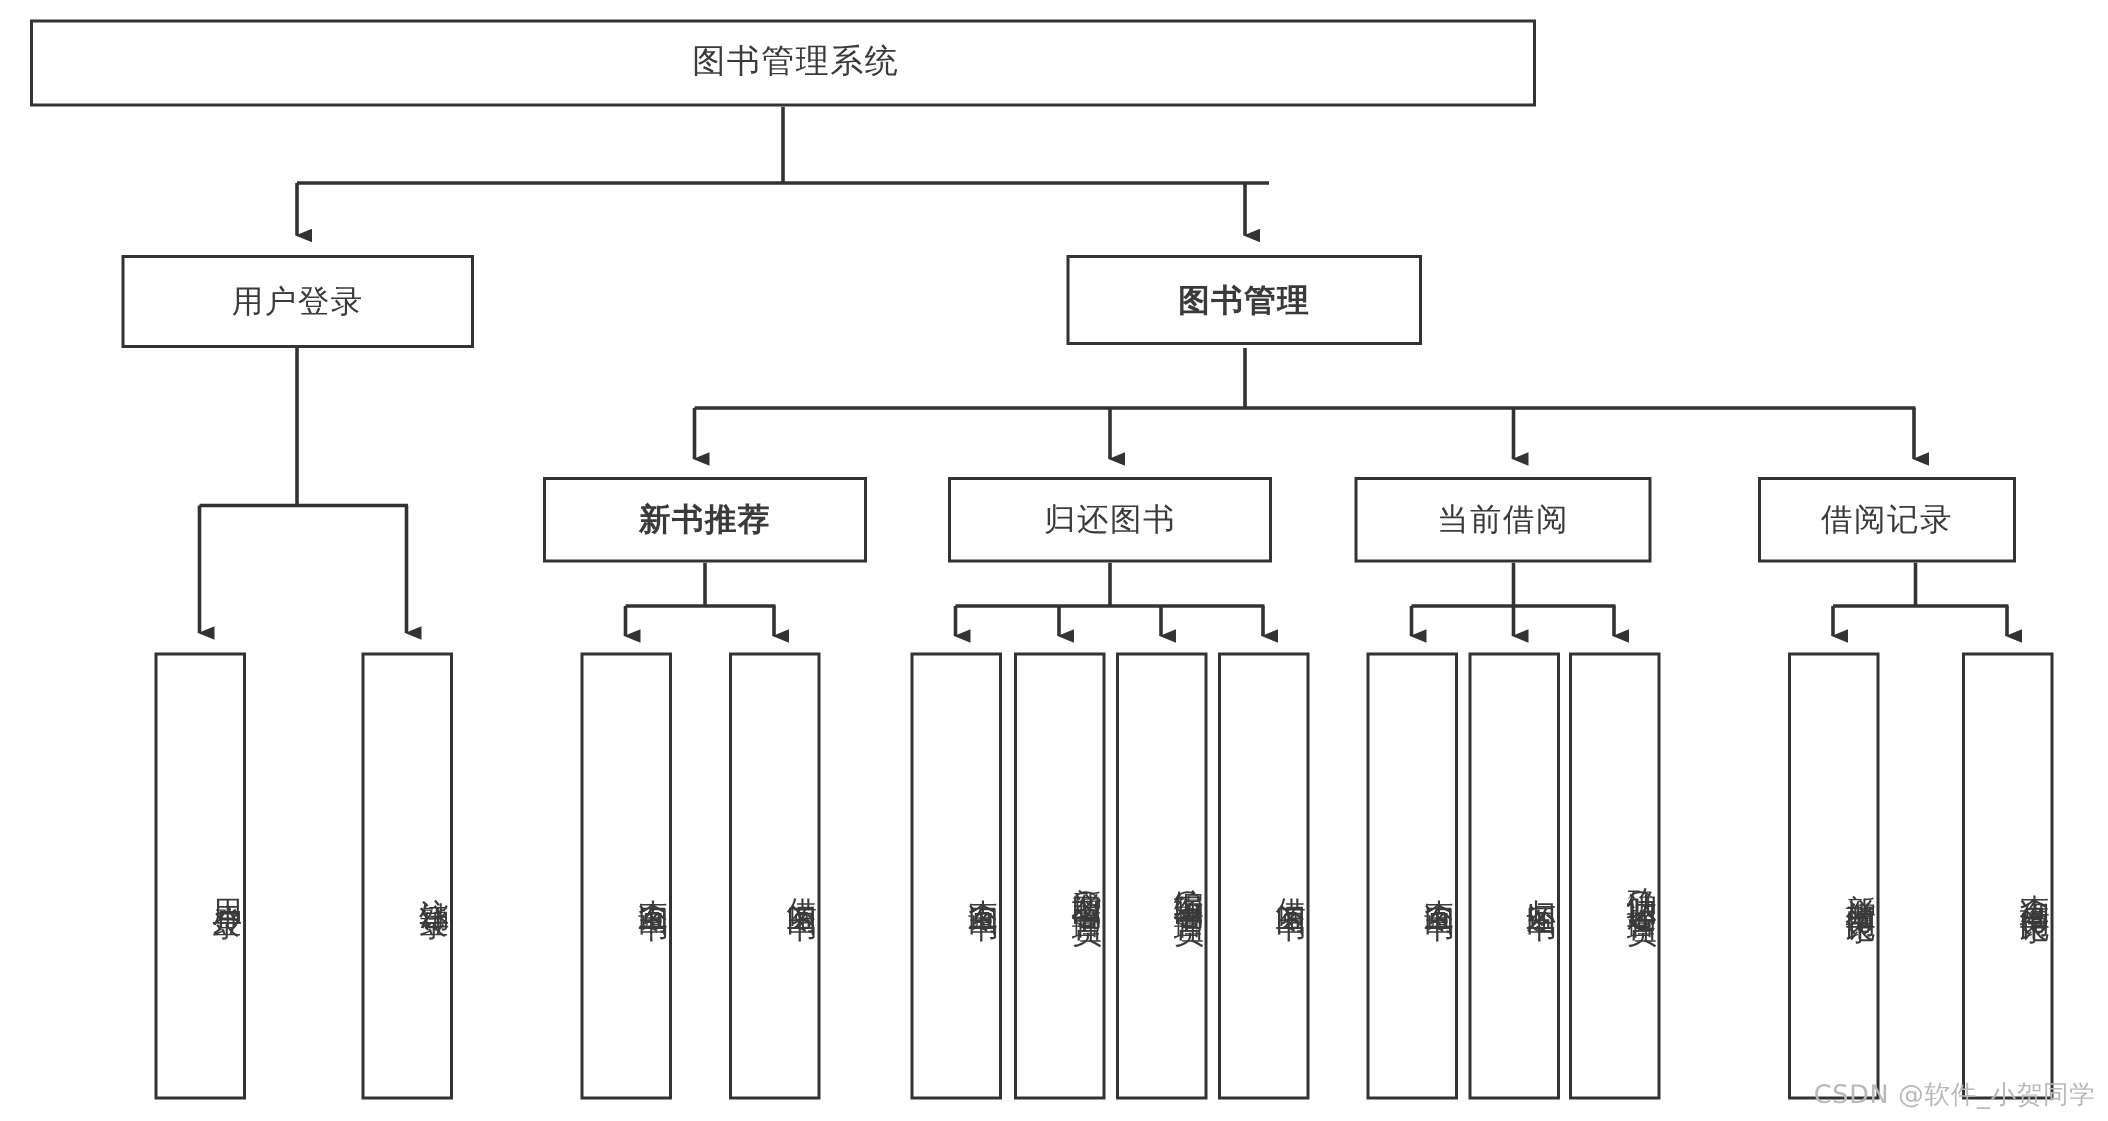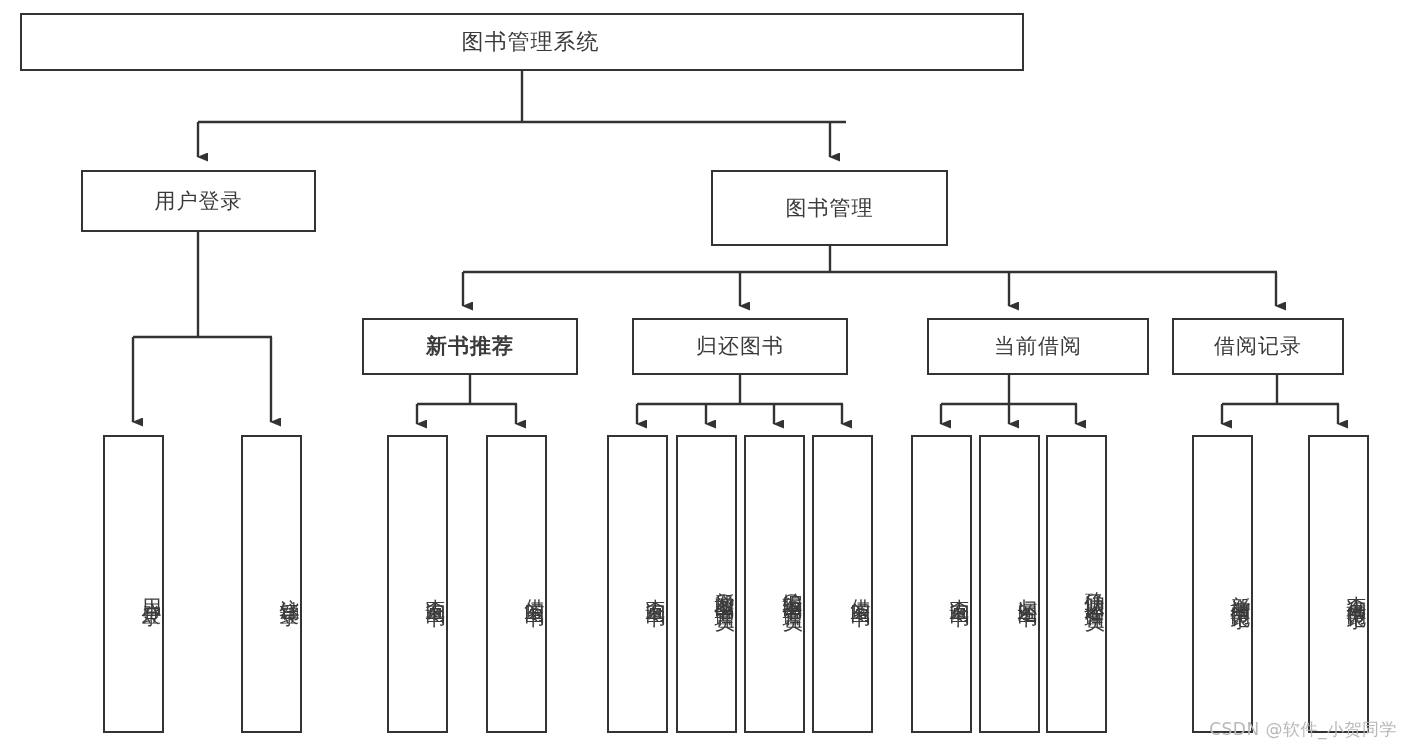--- a/index.html
+++ b/index.html
@@ -127,31 +127,31 @@
     </g>
   </svg>
 
   <div class="node root" style="left:20px; top:13px; width:1004px; height:58px;padding-left:17px;">
     <span class="label">图书管理系统</span>
   </div>
 
   <div class="node" style="left:81px; top:170px; width:235px; height:62px;">
     <span class="label">用户登录</span>
   </div>
-  <div class="node" style="left:711px; top:170px; width:237px; height:76px;">
+  <div class="node" style="left:711px; top:170px; width:237px; height:60px;font-weight:bold;">
     <span class="label">图书管理</span>
   </div>
 
   <div class="node" style="left:362px; top:318px; width:216px; height:57px;font-weight:bold;">
     <span class="label">新书推荐</span>
   </div>
   <div class="node" style="left:632px; top:318px; width:216px; height:57px;">
     <span class="label">归还图书</span>
   </div>
-  <div class="node" style="left:903px; top:318px; width:222px; height:57px;margin-left:24px;">
+  <div class="node" style="left:903px; top:318px; width:198px; height:57px;">
     <span class="label">当前借阅</span>
   </div>
   <div class="node" style="left:1172px; top:318px; width:172px; height:57px;">
     <span class="label">借阅记录</span>
   </div>
 
   <div class="node vertical" style="left:103px; top:435px; width:61px; height:298px;">
     <span class="label">用户登录</span>
   </div>
   <div class="node vertical" style="left:241px; top:435px; width:61px; height:298px;">

